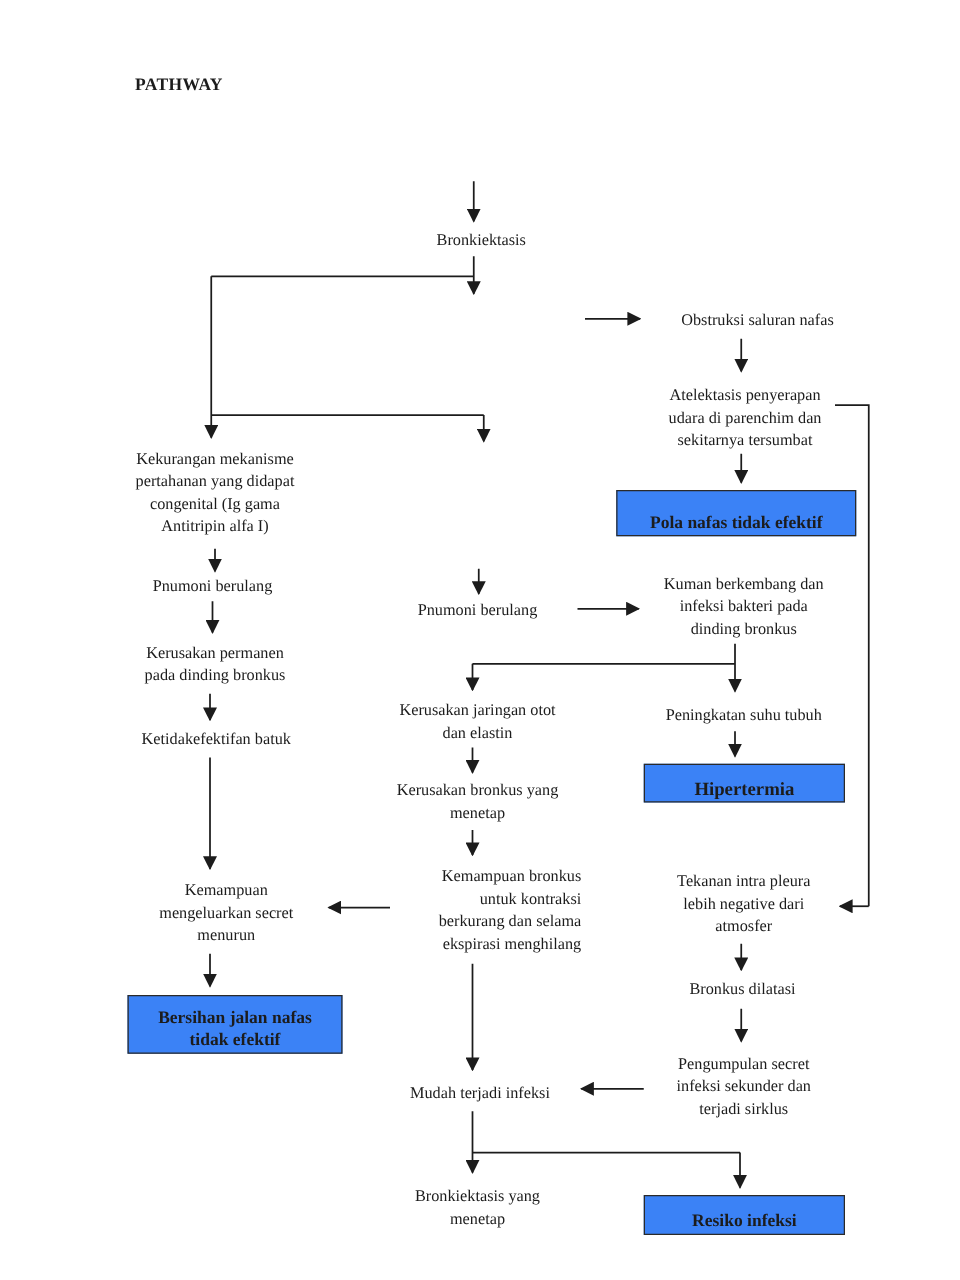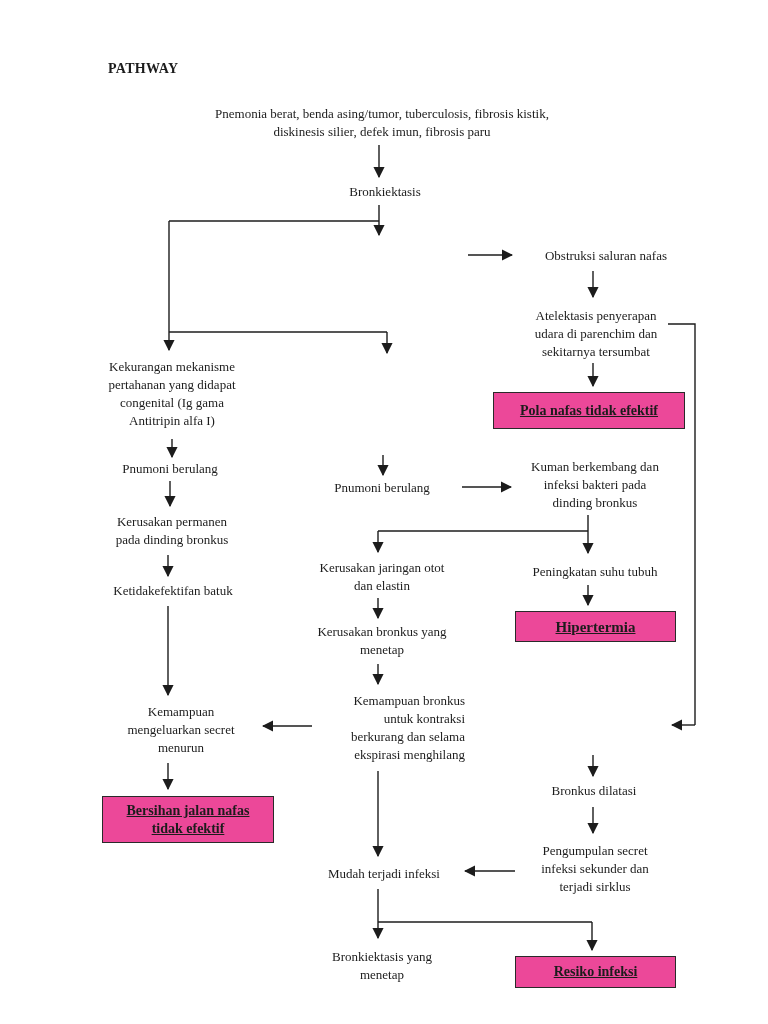--- a/index.html
+++ b/index.html
@@ -19,29 +19,28 @@
   .node{
     position:absolute;
     text-align:center;
     font-size:13px;
     line-height:18px;
     white-space:pre-line;
   }
   .box{
     position:absolute;
     border:1.5px solid #2a2a2a;
-    display:flex;align-items:center;justify-content:center;
+    display:flex;align-items:flex-end;justify-content:center;
     text-align:center;
     font-weight:bold;
     font-size:14px;
     line-height:18px;
     white-space:pre-line;
-    background:#ec4899;
+    background:#3b82f6;
     box-sizing:border-box;
-    text-decoration:underline;
   }
   svg.wires{position:absolute;left:0;top:0;width:768px;height:1024px;pointer-events:none;}
   svg.wires line, svg.wires polyline{stroke:#1c1c1c;stroke-width:1.4;fill:none;}
 </style>
 </head>
 <body>
 
 <div class="page">
 
   <div class="title">PATHWAY</div>
@@ -90,38 +89,39 @@
 
     <line x1="378" y1="870" x2="378" y2="919" marker-end="url(#ah)"></line>
     <line x1="378" y1="903" x2="592" y2="903"></line>
     <line x1="592" y1="903" x2="592" y2="931" marker-end="url(#ah)"></line>
 
     <line x1="593" y1="736" x2="593" y2="757" marker-end="url(#ah)"></line>
     <line x1="593" y1="788" x2="593" y2="814" marker-end="url(#ah)"></line>
     <line x1="515" y1="852" x2="465" y2="852" marker-end="url(#ah)"></line>
   </svg>
 
-  <div class="node" style="left:170px;top:86px;width:424px;">Pnemonia berat, benda asing/tumor, tuberculosis, fibrosis kistik,
-diskinesis silier, defek imun, fibrosis paru</div>
   <div class="node" style="left:325px;top:164px;width:120px;">Bronkiektasis</div>
 
   <div class="node" style="left:516px;top:228px;width:180px;">Obstruksi saluran nafas</div>
   <div class="node" style="left:506px;top:288px;width:180px;">Atelektasis penyerapan
 udara di parenchim dan
 sekitarnya tersumbat</div>
   <div class="box" style="left:493px;top:373px;width:192px;height:37px;">
     <span>Pola nafas tidak efektif</span>
   </div>
   <div class="node" style="left:505px;top:544px;width:180px;">Peningkatan suhu tubuh</div>
   <div class="node" style="left:510px;top:439px;width:170px;">Kuman berkembang dan
 infeksi bakteri pada
 dinding bronkus</div>
   <div class="box" style="left:515px;top:592px;width:161px;height:31px;font-size:15px;">
     <span>Hipertermia</span>
   </div>
+  <div class="node" style="left:515px;top:677px;width:160px;">Tekanan intra pleura
+lebih negative dari
+atmosfer</div>
   <div class="node" style="left:514px;top:763px;width:160px;">Bronkus dilatasi</div>
   <div class="node" style="left:515px;top:823px;width:160px;">Pengumpulan secret
 infeksi sekunder dan
 terjadi sirklus</div>
   <div class="box" style="left:515px;top:937px;width:161px;height:32px;">
     <span>Resiko infeksi</span>
   </div>
 
   <div class="node" style="left:77px;top:339px;width:190px;">Kekurangan mekanisme
 pertahanan yang didapat

